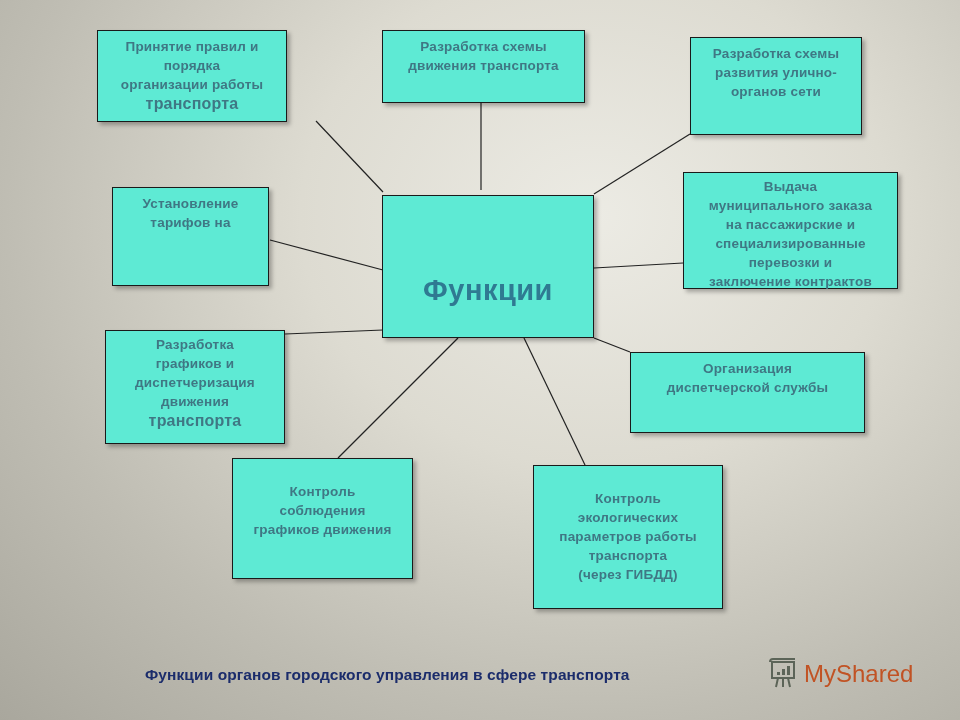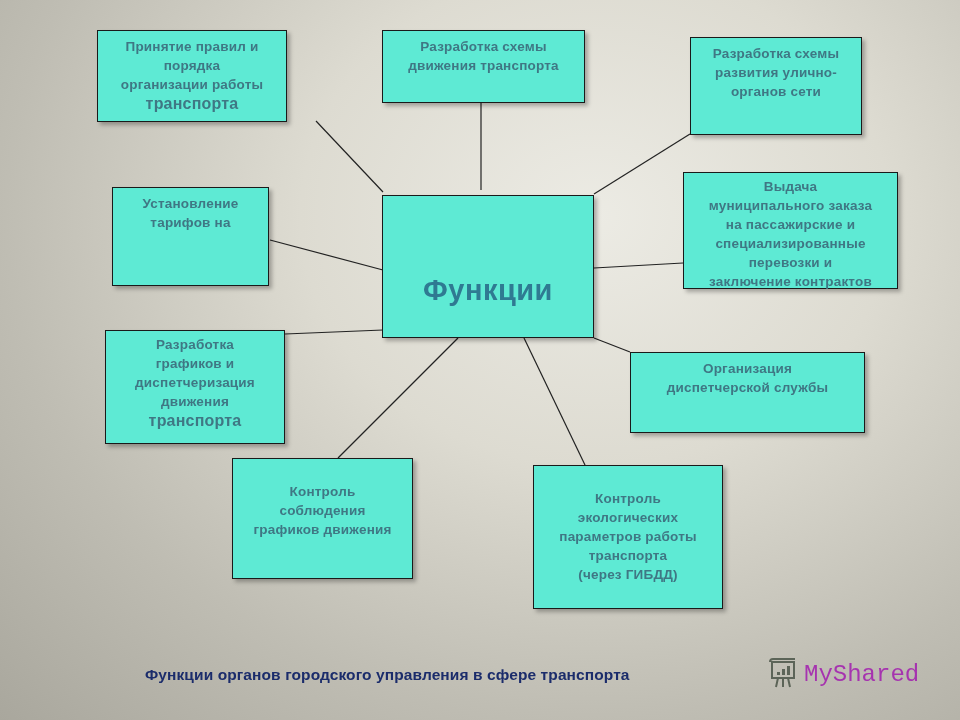--- a/index.html
+++ b/index.html
@@ -21,21 +21,21 @@
     .center-box {
       display: flex; align-items: center; justify-content: center; padding: 0;
     }
     .center-box span { font-size: 29px; color: #2f7a92; letter-spacing: 0.5px; font-weight: bold; margin-top: 48px; }
     .caption {
       position: absolute; left: 145px; top: 630px;
       font-size: 15.5px; font-weight: bold; color: #1b2c6b; letter-spacing: 0.1px; margin-top: 36px;
     }
     .watermark {
       position: absolute; left: 768px; top: 658px; display: flex; align-items: center;
-      color: #a21caf; font-size: 24px; opacity: 0.85; font-family: Liberation Mono, monospace;
+      color: #c2410c; font-size: 24px; opacity: 0.85;
     }
     .watermark svg { margin-right: 6px; }
   </style>
 </head>
 <body>
 
 <svg class="lines" viewBox="0 0 960 720">
   <g stroke="#222" stroke-width="1.2" fill="none">
     <line x1="316" y1="121" x2="383" y2="192"></line>
     <line x1="481" y1="103" x2="481" y2="190"></line>

